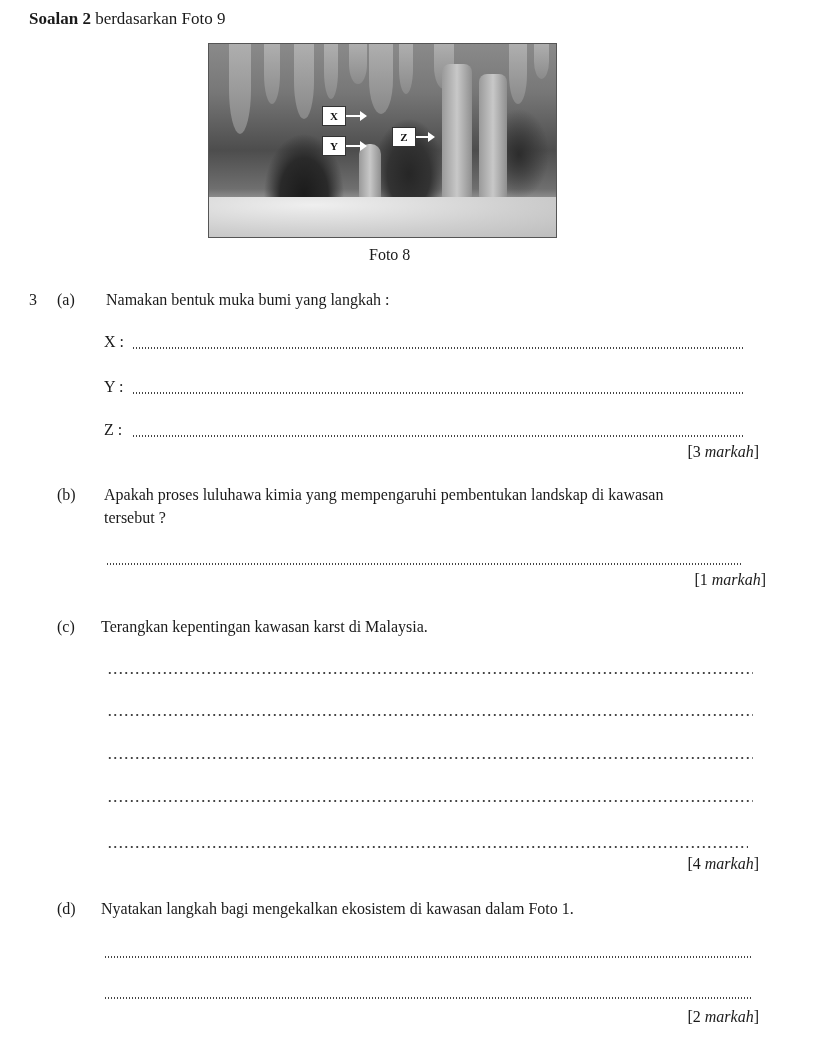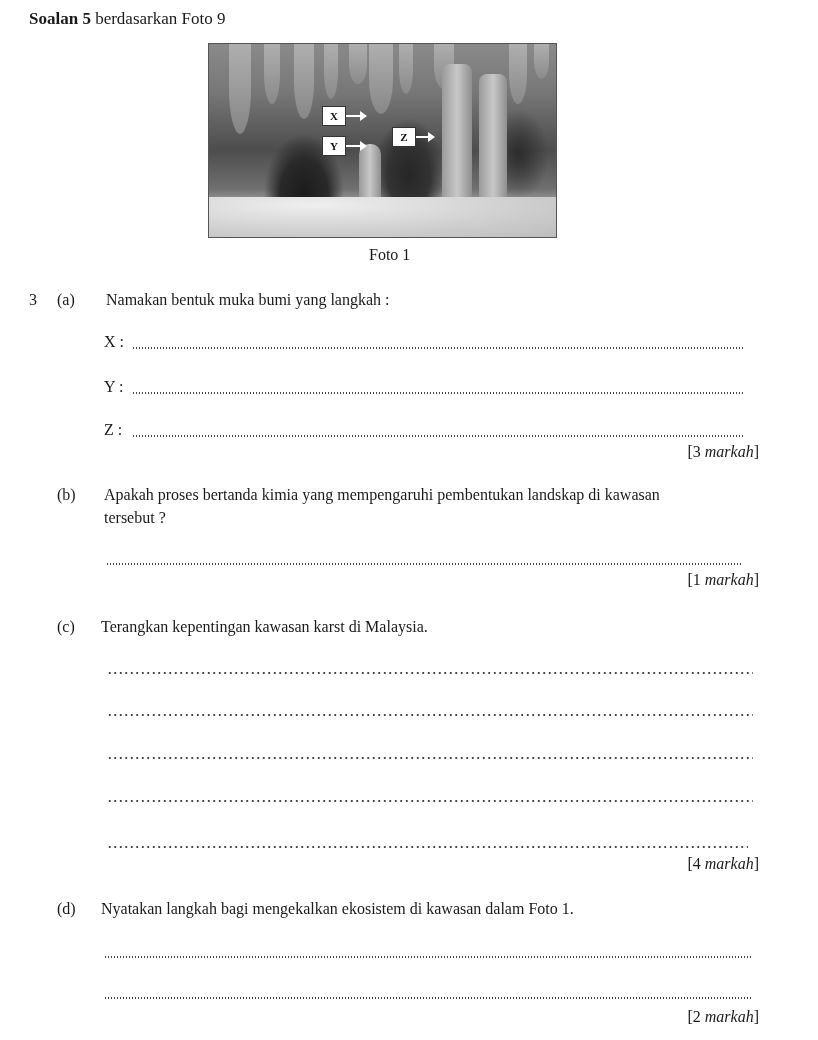--- a/index.html
+++ b/index.html
@@ -28,21 +28,21 @@
           background-image:radial-gradient(circle, #444 0.8px, transparent 1px);
           background-size:3px 2px; background-repeat:repeat-x; }
   .dots.loose { background-image:radial-gradient(circle, #444 0.9px, transparent 1.1px); background-size:5.5px 2px; }
   .marks { font-size:16px;padding-left:36px; }
   .marks i { font-style:italic; }
 </style>
 </head>
 <body>
 
 <div class="abs title" style="left:29px; top:9px; font-size:17px;">
-  <b>Soalan 5</b><span> berdasarkan Foto 9</span>
+  <b>Soalan 2</b><span> berdasarkan Foto 9</span>
 </div>
 
 <div class="photo">
   <div class="stal" style="left:20px; width:22px; height:90px;"></div>
   <div class="stal" style="left:55px; width:16px; height:60px;"></div>
   <div class="stal" style="left:85px; width:20px; height:75px;"></div>
   <div class="stal" style="left:115px; width:14px; height:55px;"></div>
   <div class="stal" style="left:140px; width:18px; height:40px;"></div>
   <div class="stal" style="left:160px; width:24px; height:70px;"></div>
   <div class="stal" style="left:190px; width:14px; height:50px;"></div>
@@ -55,42 +55,42 @@
   <div class="floor"></div>
 
   <div class="label-box" style="left:113px; top:62px;">X</div>
   <div class="arrow" style="left:137px; top:71px; width:16px;"></div>
   <div class="label-box" style="left:113px; top:92px;">Y</div>
   <div class="arrow" style="left:137px; top:101px; width:16px;"></div>
   <div class="label-box" style="left:183px; top:83px;">Z</div>
   <div class="arrow" style="left:207px; top:92px; width:14px;"></div>
 </div>
 
-<div class="abs" style="left:369px; top:246px;">Foto 1</div>
+<div class="abs" style="left:369px; top:246px;">Foto 8</div>
 
 <div class="abs" style="left:29px; top:291px;">3</div>
 <div class="abs" style="left:57px; top:291px;">(a)</div>
 <div class="abs" style="left:106px; top:291px;">Namakan bentuk muka bumi yang langkah :</div>
 
 <div class="abs" style="left:104px; top:333px;">X :</div>
 <div class="dots" style="left:132px; top:347px; width:611px;"></div>
 
 <div class="abs" style="left:104px; top:378px;">Y :</div>
 <div class="dots" style="left:132px; top:392px; width:611px;"></div>
 
 <div class="abs" style="left:104px; top:421px;">Z :</div>
 <div class="dots" style="left:132px; top:435px; width:611px;"></div>
 
 <div class="abs marks" style="right:59px; top:443px;">[<span>3</span> <i>markah</i>]</div>
 
 <div class="abs" style="left:57px; top:486px;">(b)</div>
-<div class="abs" style="left:104px; top:486px;">Apakah proses bertanda kimia yang mempengaruhi pembentukan landskap di kawasan</div>
+<div class="abs" style="left:104px; top:486px;">Apakah proses luluhawa kimia yang mempengaruhi pembentukan landskap di kawasan</div>
 <div class="abs" style="left:104px; top:509px;">tersebut ?</div>
 <div class="dots" style="left:106px; top:563px; width:637px;"></div>
-<div class="abs marks" style="right:59px; top:571px;">[<span>1</span> <i>markah</i>]</div>
+<div class="abs marks" style="right:52px; top:571px;">[<span>1</span> <i>markah</i>]</div>
 
 <div class="abs" style="left:57px; top:618px;">(c)</div>
 <div class="abs" style="left:101px; top:618px;">Terangkan kepentingan kawasan karst di Malaysia.</div>
 <div class="dots loose" style="left:107px; top:672px; width:646px;"></div>
 <div class="dots loose" style="left:107px; top:714px; width:646px;"></div>
 <div class="dots loose" style="left:107px; top:757px; width:646px;"></div>
 <div class="dots loose" style="left:107px; top:800px; width:646px;"></div>
 <div class="dots loose" style="left:107px; top:846px; width:641px;"></div>
 <div class="abs marks" style="right:59px; top:855px;">[<span>4</span> <i>markah</i>]</div>
 

